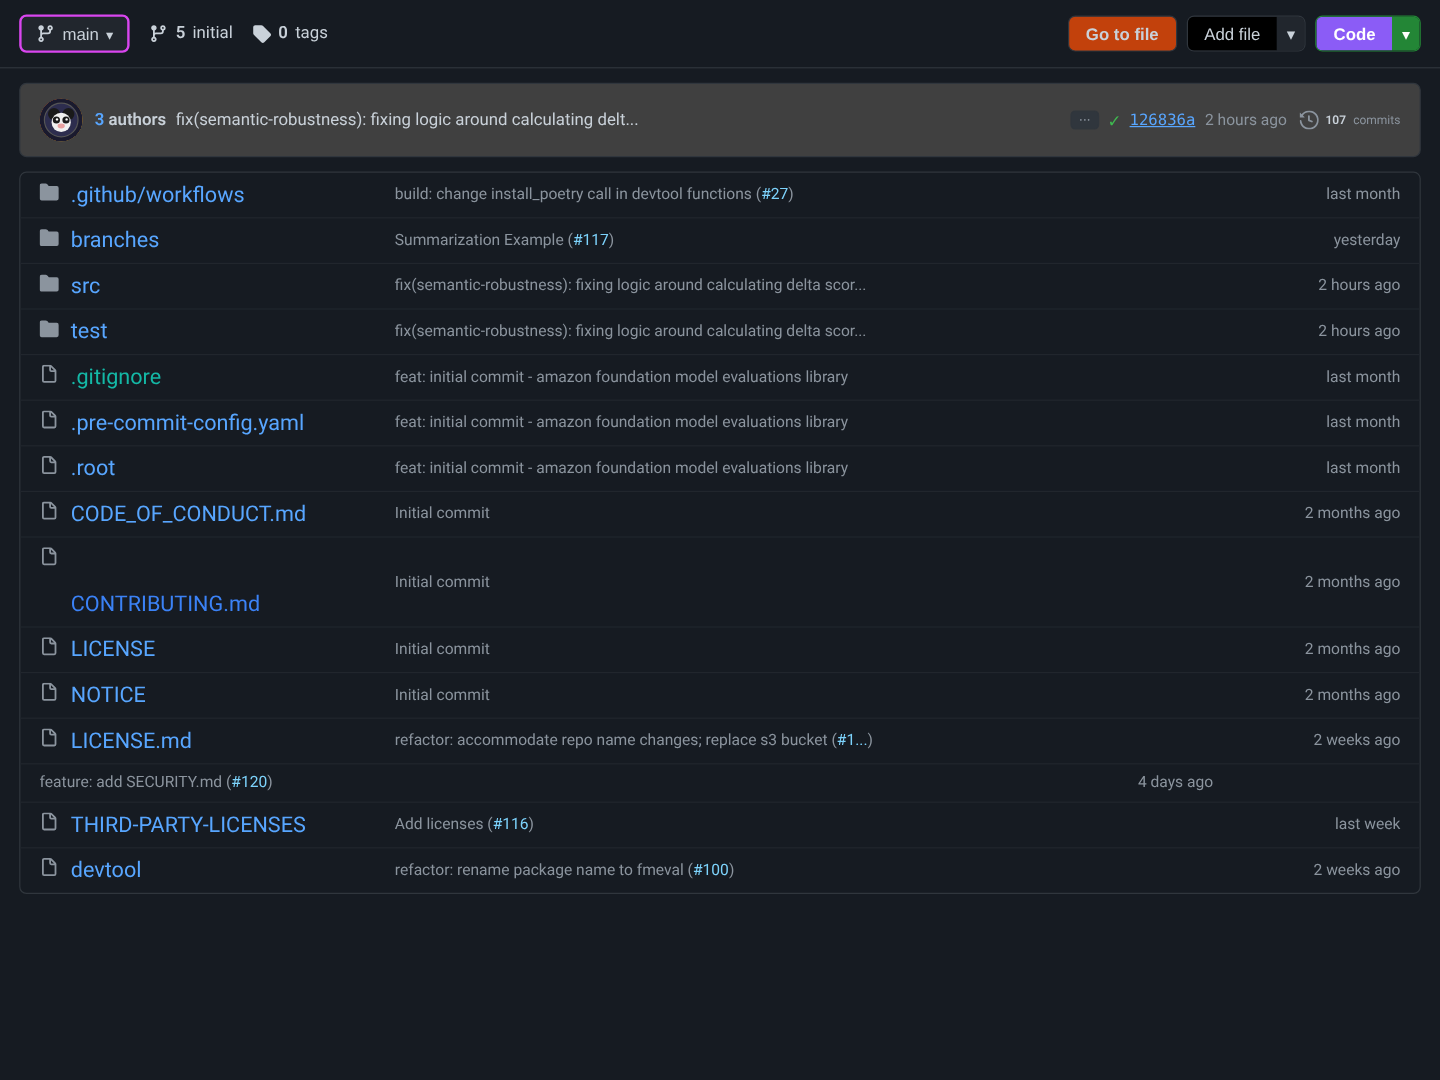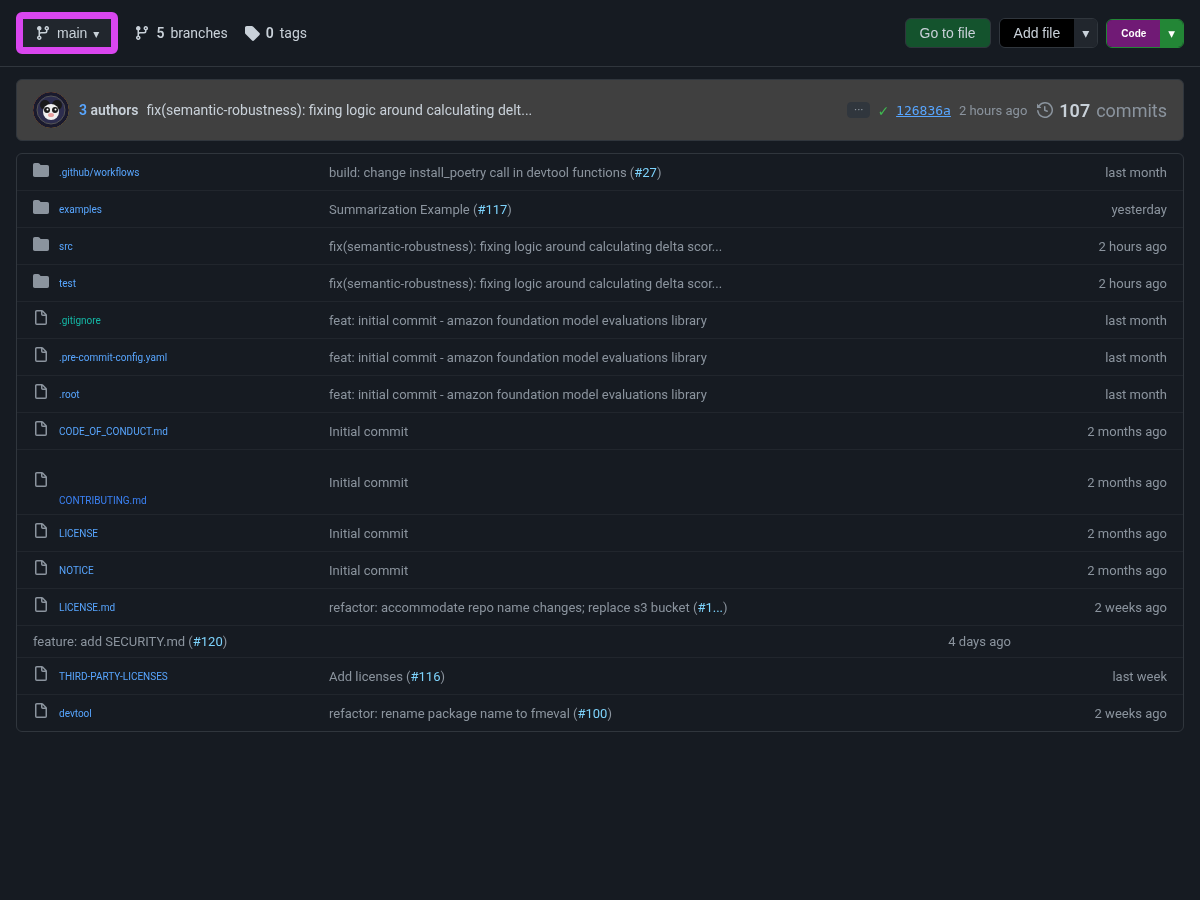--- a/index.html
+++ b/index.html
@@ -29,46 +29,47 @@
       display: flex;
       align-items: center;
       gap: 8px;
     }
 
     .branch-btn {
       display: flex;
       align-items: center;
       gap: 6px;
       background: #21262d;
-      border: 7px solid #d946ef;
+      border: 2px solid #d946ef;
       color: #c9d1d9;
       padding: 6px 12px;
       border-radius: 6px;
       cursor: pointer;
       font-size: 14px;
     }
 
     .meta-link {
       display: flex;
       align-items: center;
       gap: 6px;
       color: #c9d1d9;
       text-decoration: none;
       font-size: 14px;
     }
     .meta-link .count { font-weight: 600; }
 
     .btn-secondary {
-      background: #14532d;
+      background: #c2410c;
       border: 1px solid #30363d;
       color: #c9d1d9;
       padding: 6px 14px;
       border-radius: 6px;
       cursor: pointer;
       font-size: 14px;
+      font-weight: bold;
     }
 
     .btn-split {
       display: flex;
       align-items: stretch;
       border-radius: 6px;
       overflow: hidden;
       border: 1px solid #30363d;
     }
     .btn-split .main-part {
@@ -90,25 +91,25 @@
     }
 
     .btn-green {
       display: flex;
       align-items: stretch;
       border-radius: 6px;
       overflow: hidden;
       border: 1px solid #238636;
     }
     .btn-green .main-part {
-      background: #701a75;
+      background: #8b5cf6;
       color: #fff;
       padding: 6px 14px;
       cursor: pointer;
-      font-size: 10px;
+      font-size: 14px;
       font-weight: 600;
       border: none;
     }
     .btn-green .arrow-part {
       background: #238636;
       border-left: 1px solid #2ea043;
       color: #fff;
       padding: 6px 8px;
       cursor: pointer;
       border: none;
@@ -181,21 +182,21 @@
       color: #58a6ff;
       font-size: 13px;
       font-family: monospace;
     }
     .commit-time { color: #8b949e; font-size: 13px; }
     .commit-history {
       display: flex;
       align-items: center;
       gap: 6px;
       color: #8b949e;
-      font-size: 18px;
+      font-size: 10px;
       margin-left: auto;
     }
     .commit-history .history-count { color: #c9d1d9; font-weight: 600; }
 
     
     .file-table {
       margin: 0 16px;
       border: 1px solid #30363d;
       border-radius: 6px;
       overflow: hidden;
@@ -205,24 +206,24 @@
       grid-template-columns: 280px 1fr 140px;
       align-items: center;
       padding: 8px 16px;
       border-bottom: 1px solid #21262d;
       gap: 16px;
     }
     .file-row:last-child { border-bottom: none; }
 
     .file-name {
       display: flex;
-      align-items: center;
+      align-items: flex-start;
       gap: 10px;
       color: #58a6ff;
-      font-size: 10px;
+      font-size: 18px;
     }
     .file-icon {
       color: #8b949e;
       font-size: 16px;
       flex-shrink: 0;
     }
     .commit-msg-cell {
       color: #8b949e;
       font-size: 13px;
       white-space: nowrap;
@@ -257,21 +258,21 @@
       </svg>
       <span>main</span>
       <span class="chevron-down"></span>
     </button>
 
     <a class="meta-link" href="#">
       <svg class="icon-svg" width="16" height="16" viewBox="0 0 16 16" fill="#c9d1d9">
         <path d="M11.75 2.5a.75.75 0 100 1.5.75.75 0 000-1.5zm-2.25.75a2.25 2.25 0 113 2.122V6A2.5 2.5 0 0110 8.5H6a1 1 0 00-1 1v1.128a2.251 2.251 0 11-1.5 0V5.372a2.25 2.25 0 111.5 0v1.836A2.492 2.492 0 016 7h4a1 1 0 001-1v-.628A2.25 2.25 0 019.5 3.25zM4.25 12a.75.75 0 100 1.5.75.75 0 000-1.5zM3.5 3.25a.75.75 0 111.5 0 .75.75 0 01-1.5 0z"></path>
       </svg>
       <span class="count">5</span>
-      <span>branches</span>
+      <span>initial</span>
     </a>
 
     <a class="meta-link" href="#">
       <svg class="icon-svg" width="16" height="16" viewBox="0 0 16 16" fill="#c9d1d9">
         <path d="M2.5 7.775V2.75a.25.25 0 01.25-.25h5.025a.25.25 0 01.177.073l6.25 6.25a.25.25 0 010 .354l-5.025 5.025a.25.25 0 01-.354 0l-6.25-6.25a.25.25 0 01-.073-.177zm-1.5 0V2.75C1 1.784 1.784 1 2.75 1h5.025c.464 0 .91.184 1.238.513l6.25 6.25a1.75 1.75 0 010 2.474l-5.026 5.026a1.75 1.75 0 01-2.474 0l-6.25-6.25A1.75 1.75 0 011 7.775zM6 5a1 1 0 100 2 1 1 0 000-2z"></path>
       </svg>
       <span class="count">0</span>
       <span>tags</span>
     </a>
   </div>
@@ -338,21 +339,21 @@
         <a href="#" style="color: rgb(88, 166, 255); text-decoration: none;">.github/workflows</a>
       </div>
       <div class="commit-msg-cell">build: change install_poetry call in devtool functions (<a href="#">#27</a>)</div>
       <div class="time-cell">last month</div>
     </div>
     <div class="file-row">
       <div class="file-name">
         <span class="file-icon"><svg width="16" height="16" viewBox="0 0 16 16" fill="#8b949e">
             <path d="M1.75 1A1.75 1.75 0 000 2.75v10.5C0 14.216.784 15 1.75 15h12.5A1.75 1.75 0 0016 13.25v-8.5A1.75 1.75 0 0014.25 3h-6.5a.25.25 0 01-.2-.1l-.9-1.2C6.07 1.26 5.55 1 5 1H1.75z"></path>
           </svg></span>
-        <a href="#" style="color: rgb(88, 166, 255); text-decoration: none;">examples</a>
+        <a href="#" style="color: rgb(88, 166, 255); text-decoration: none;">branches</a>
       </div>
       <div class="commit-msg-cell">Summarization Example (<a href="#">#117</a>)</div>
       <div class="time-cell">yesterday</div>
     </div>
     <div class="file-row">
       <div class="file-name">
         <span class="file-icon"><svg width="16" height="16" viewBox="0 0 16 16" fill="#8b949e">
             <path d="M1.75 1A1.75 1.75 0 000 2.75v10.5C0 14.216.784 15 1.75 15h12.5A1.75 1.75 0 0016 13.25v-8.5A1.75 1.75 0 0014.25 3h-6.5a.25.25 0 01-.2-.1l-.9-1.2C6.07 1.26 5.55 1 5 1H1.75z"></path>
           </svg></span>
         <a href="#" style="color: rgb(88, 166, 255); text-decoration: none;">src</a>

